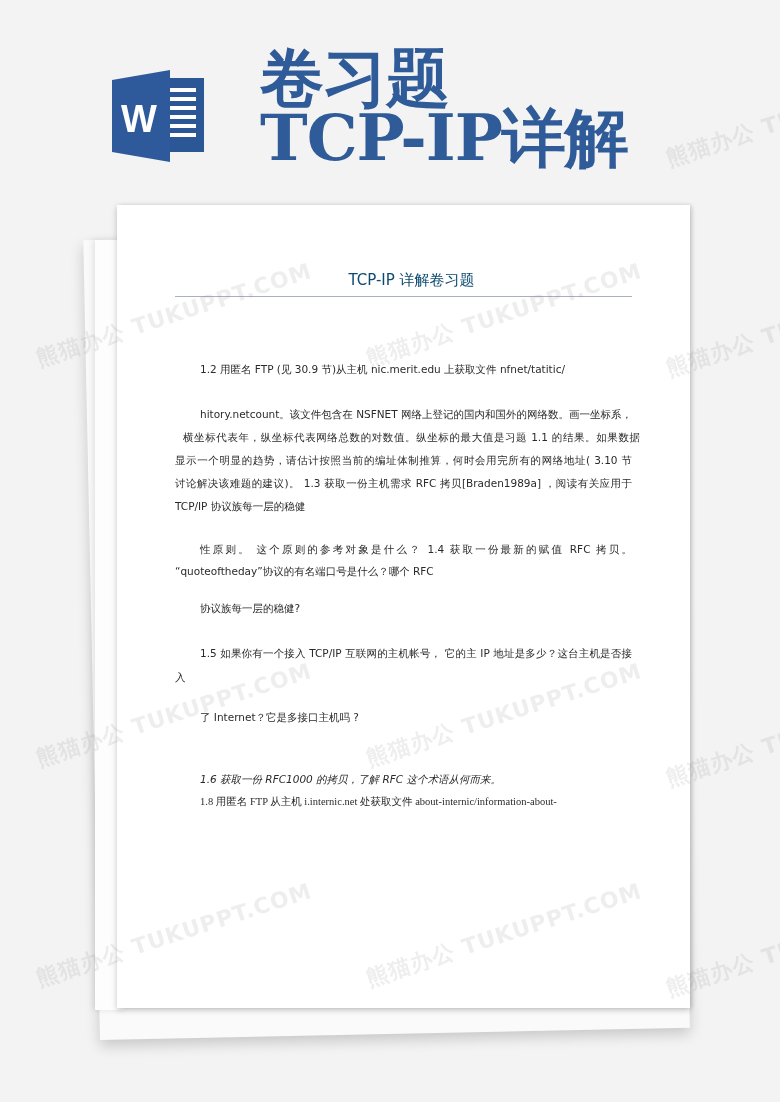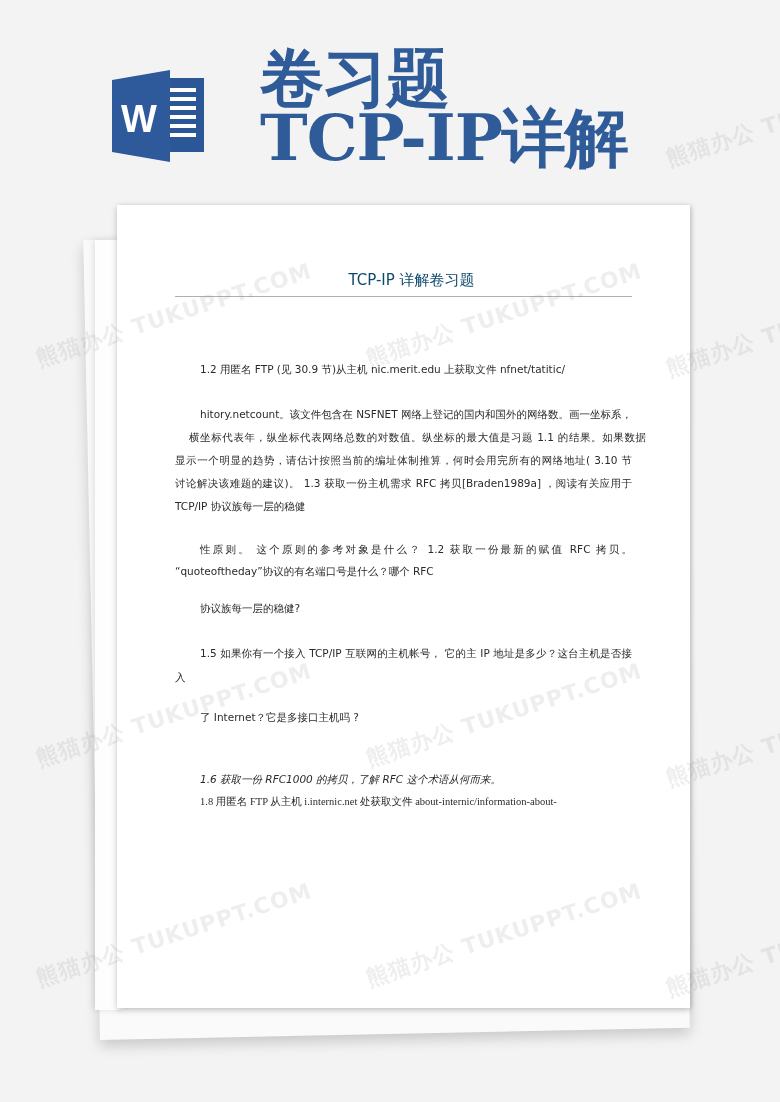--- a/index.html
+++ b/index.html
@@ -69,25 +69,25 @@
 
 <div class="back-page"></div>
 <div class="back-page2"></div>
 
 <div class="page">
   <h2 class="doc-title">TCP-IP 详解卷习题</h2>
   <div class="rule"></div>
 
   <div class="line" style="left:83px; top:157px;">1.2 用匿名 FTP (见 30.9 节)从主机 nic.merit.edu 上获取文件 nfnet/tatitic/</div>
   <div class="line just" style="left:83px; width:432px; top:202px;">hitory.netcount。该文件包含在 NSFNET 网络上登记的国内和国外的网络数。画一坐标系，</div>
-  <div class="line just" style="left:72px; width:457px; top:225px;">横坐标代表年，纵坐标代表网络总数的对数值。纵坐标的最大值是习题  1.1 的结果。如果数据</div>
+  <div class="line just" style="left:66px; width:457px; top:225px;">横坐标代表年，纵坐标代表网络总数的对数值。纵坐标的最大值是习题  1.1 的结果。如果数据</div>
   <div class="line just" style="left:58px; width:457px; top:248px;">显示一个明显的趋势，请估计按照当前的编址体制推算，何时会用完所有的网络地址( 3.10 节</div>
   <div class="line just" style="left:58px; width:457px; top:271px;">讨论解决该难题的建议)。  1.3 获取一份主机需求  RFC 拷贝[Braden1989a] ，阅读有关应用于</div>
   <div class="line" style="left:58px; top:294px;">TCP/IP 协议族每一层的稳健</div>
-  <div class="line just" style="left:83px; width:432px; top:337px;">性原则。  这个原则的参考对象是什么？  1.2 获取一份最新的赋值 RFC 拷贝。</div>
+  <div class="line just" style="left:83px; width:432px; top:337px;">性原则。  这个原则的参考对象是什么？  1.4 获取一份最新的赋值 RFC 拷贝。</div>
   <div class="line" style="left:58px; top:359px;">“quoteoftheday”协议的有名端口号是什么？哪个 RFC</div>
   <div class="line" style="left:83px; top:396px;">协议族每一层的稳健?</div>
   <div class="line just" style="left:83px; width:432px; top:441px;">1.5 如果你有一个接入 TCP/IP 互联网的主机帐号，  它的主 IP 地址是多少？这台主机是否接</div>
   <div class="line" style="left:58px; top:465px;">入</div>
   <div class="line" style="left:83px; top:505px;">了 Internet？它是多接口主机吗 ?</div>
   <div class="line" style="left:83px; top:567px;font-style:italic;">1.6 获取一份 RFC1000 的拷贝，了解 RFC 这个术语从何而来。</div>
   <div class="line" style="left:83px; top:590px;font-family:Liberation Serif, serif;">1.8 用匿名  FTP 从主机  i.internic.net 处获取文件 about-internic/information-about-</div>
 </div>
 
 <div class="wm" style="left:30px; top:300px;">熊猫办公 TUKUPPT.COM</div>

